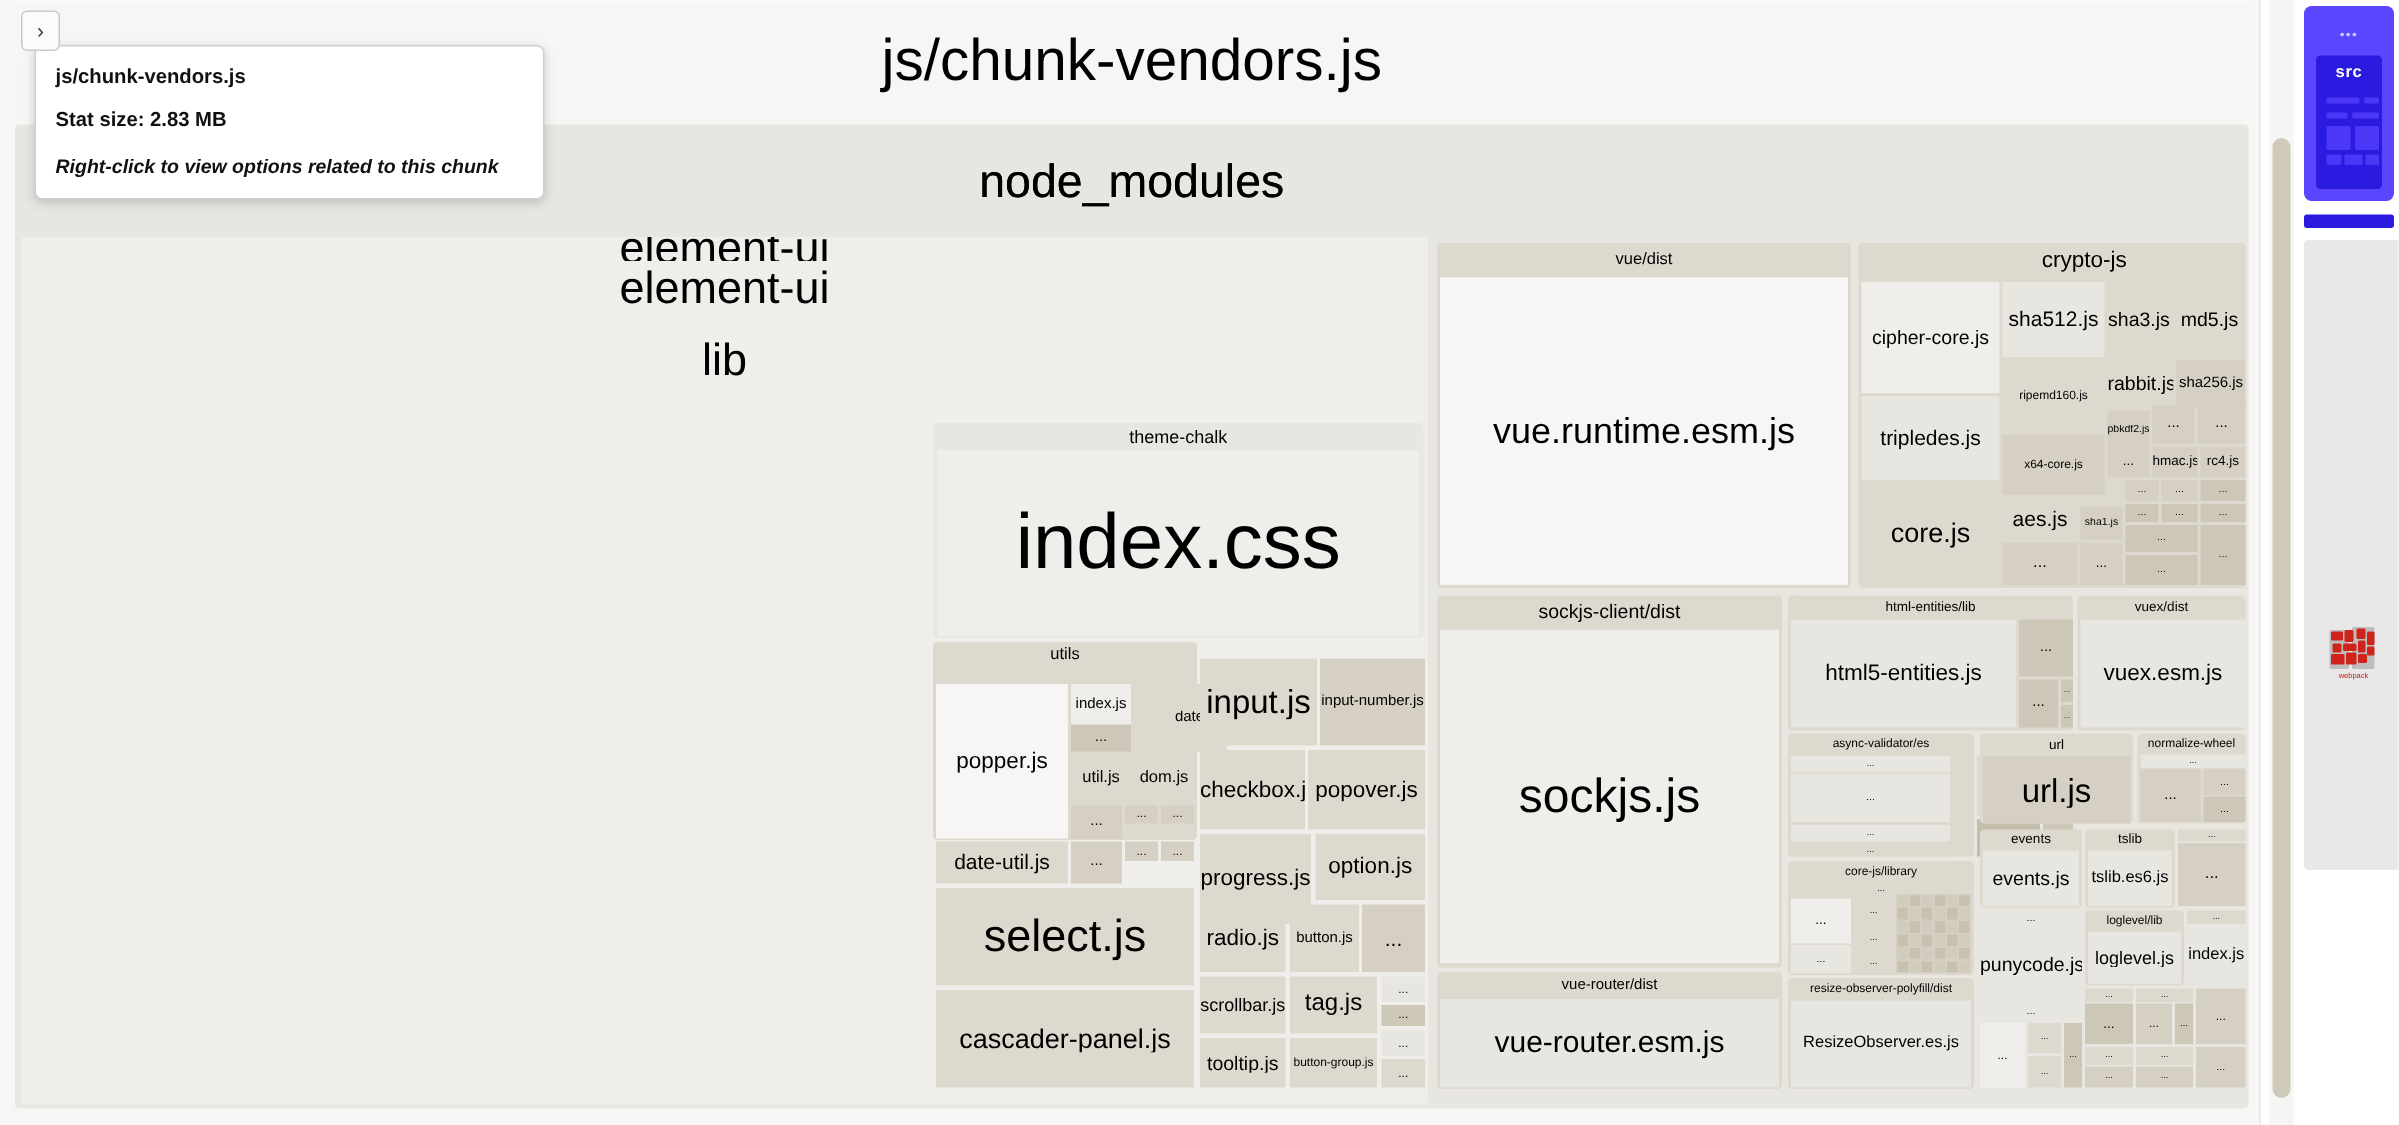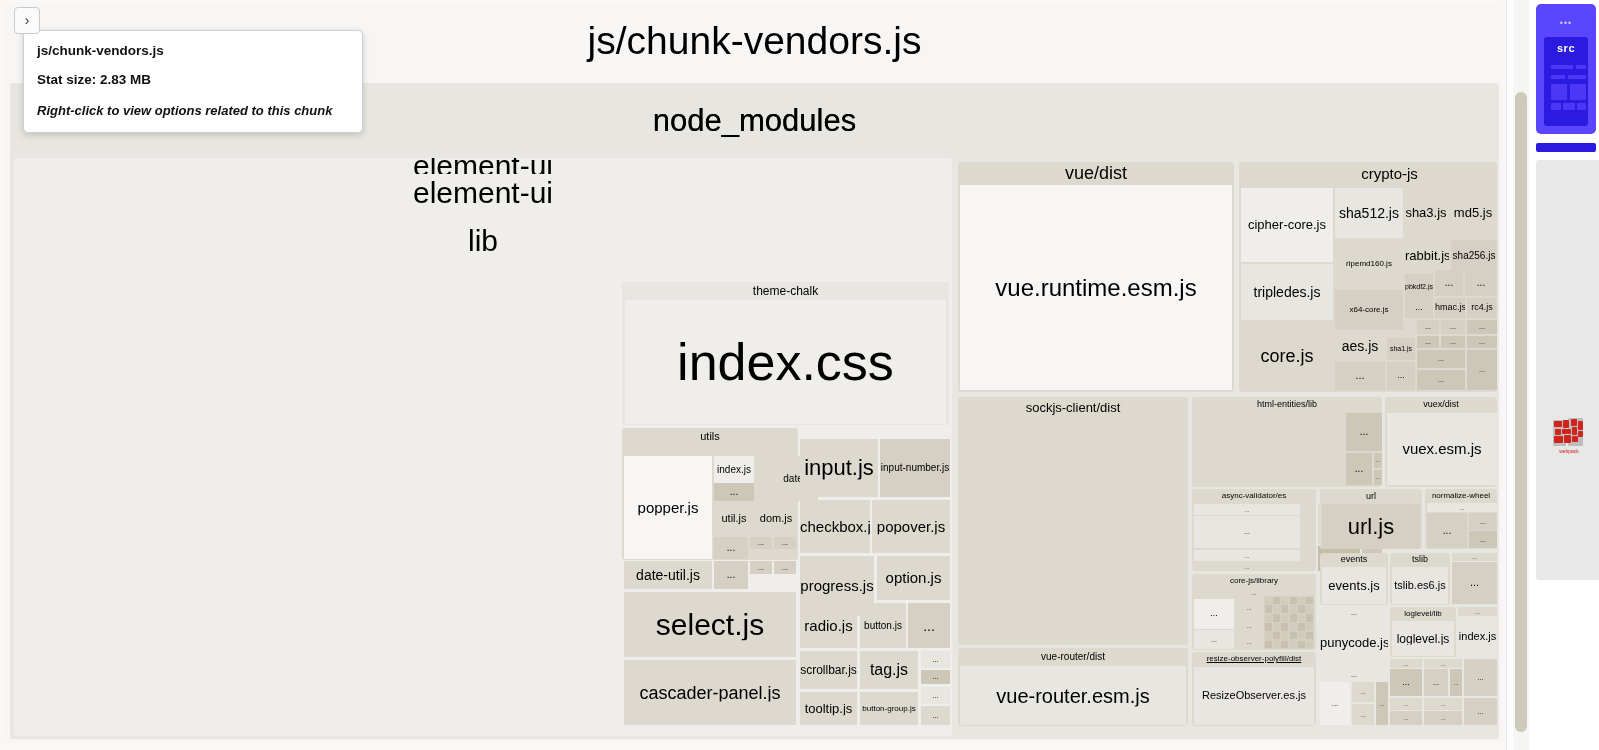--- a/index.html
+++ b/index.html
@@ -295,21 +295,21 @@
       <div class="node leaf t3" style="left: 860px; top: 692px; width: 58px; height: 33px;">
         <div class="nlabel" style="font-size: 8px;">button-group.js</div>
       </div>
       <div class="node leaf t2" style="left: 921px; top: 687px; width: 29px; height: 17px;">
         <div class="nlabel" style="font-size: 8px;">...</div>
       </div>
       <div class="node leaf t3" style="left: 921px; top: 706px; width: 29px; height: 19px;">
         <div class="nlabel" style="font-size: 8px;">...</div>
       </div>
       <div class="node grp t3" style="left: 958px; top: 162px; width: 276px; height: 230px;">
-        <div class="ghead" style="height: 22px; line-height: 22px; font-size: 18px;">vue/dist</div>
+        <div class="ghead" style="height: 22px; line-height: 22px; font-size: 11px;">vue/dist</div>
       </div>
       <div class="node leaf t0" style="left: 960px; top: 185px; width: 272px; height: 205px;">
         <div class="nlabel" style="font-size: 24px;">vue.runtime.esm.js</div>
       </div>
       <div class="node grp t3" style="left: 1239px; top: 162px; width: 258px; height: 230px;">
         <div class="ghead" style="height: 24px; line-height: 24px; font-size: 15px; margin-left: 43px;">crypto-js</div>
       </div>
       <div class="node leaf t1" style="left: 1241px; top: 188px; width: 92px; height: 74px;">
         <div class="nlabel" style="font-size: 13px;">cipher-core.js</div>
       </div>
@@ -393,28 +393,34 @@
       </div>
       <div class="node leaf t5" style="left: 1417px; top: 370px; width: 48px; height: 20px;">
         <div class="nlabel" style="font-size: 7px;">...</div>
       </div>
       <div class="node leaf t5" style="left: 1467px; top: 350px; width: 30px; height: 40px;">
         <div class="nlabel" style="font-size: 7px;">...</div>
       </div>
       <div class="node grp t3" style="left: 958px; top: 397px; width: 230px; height: 248px;">
         <div class="ghead" style="height: 22px; line-height: 22px; font-size: 13px;">sockjs-client/dist</div>
       </div>
+      <div class="node leaf t1" style="left: 960px; top: 420px; width: 226px; height: 222px;">
+        <div class="nlabel" style="font-size: 32px;">sockjs.js</div>
+      </div>
       <div class="node grp t3" style="left: 958px; top: 648px; width: 230px; height: 78px;">
         <div class="ghead" style="height: 17px; line-height: 17px; font-size: 10px;">vue-router/dist</div>
       </div>
       <div class="node leaf t2" style="left: 960px; top: 666px; width: 226px; height: 59px;">
         <div class="nlabel" style="font-size: 20px;">vue-router.esm.js</div>
       </div>
       <div class="node grp t3" style="left: 1192px; top: 397px; width: 190px; height: 90px;">
         <div class="ghead" style="height: 15px; line-height: 15px; font-size: 9px;">html-entities/lib</div>
+      </div>
+      <div class="node leaf t2" style="left: 1194px; top: 413px; width: 150px; height: 72px;">
+        <div class="nlabel" style="font-size: 15px;">html5-entities.js</div>
       </div>
       <div class="node leaf t5" style="left: 1346px; top: 413px; width: 36px; height: 38px;">
         <div class="nlabel" style="font-size: 10px;">...</div>
       </div>
       <div class="node leaf t5" style="left: 1346px; top: 453px; width: 26px; height: 32px;">
         <div class="nlabel" style="font-size: 10px;">...</div>
       </div>
       <div class="node leaf t5" style="left: 1374px; top: 453px; width: 8px; height: 15px;">
         <div class="nlabel" style="font-size: 5px;">...</div>
       </div>
@@ -525,21 +531,21 @@
         <div style="position: absolute; left: 33.8333px; top: 35.8333px; width: 7.13333px; height: 7.63333px; background: rgb(210, 204, 189);"></div>
         <div style="position: absolute; left: 42.1667px; top: 35.8333px; width: 7.13333px; height: 7.63333px; background: rgb(200, 193, 175);"></div>
         <div style="position: absolute; left: 0.5px; top: 44.6667px; width: 7.13333px; height: 7.63333px; background: rgb(200, 193, 175);"></div>
         <div style="position: absolute; left: 8.83333px; top: 44.6667px; width: 7.13333px; height: 7.63333px; background: rgb(210, 204, 189);"></div>
         <div style="position: absolute; left: 17.1667px; top: 44.6667px; width: 7.13333px; height: 7.63333px; background: rgb(200, 193, 175);"></div>
         <div style="position: absolute; left: 25.5px; top: 44.6667px; width: 7.13333px; height: 7.63333px; background: rgb(210, 204, 189);"></div>
         <div style="position: absolute; left: 33.8333px; top: 44.6667px; width: 7.13333px; height: 7.63333px; background: rgb(200, 193, 175);"></div>
         <div style="position: absolute; left: 42.1667px; top: 44.6667px; width: 7.13333px; height: 7.63333px; background: rgb(210, 204, 189);"></div>
       </div>
       <div class="node grp t3" style="left: 1192px; top: 652px; width: 124px; height: 74px;">
-        <div class="ghead" style="height: 14px; line-height: 14px; font-size: 8px; text-decoration: underline;">resize-observer-polyfill/dist</div>
+        <div class="ghead" style="height: 14px; line-height: 14px; font-size: 8px;">resize-observer-polyfill/dist</div>
       </div>
       <div class="node leaf t2" style="left: 1194px; top: 667px; width: 120px; height: 58px;">
         <div class="nlabel" style="font-size: 11px;">ResizeObserver.es.js</div>
       </div>
       <div class="node grp t3" style="left: 1320px; top: 553px; width: 68px; height: 52px;">
         <div class="ghead" style="height: 13px; line-height: 13px; font-size: 9px;">events</div>
       </div>
       <div class="node leaf t2" style="left: 1322px; top: 567px; width: 64px; height: 37px;">
         <div class="nlabel" style="font-size: 13px;">events.js</div>
       </div>

